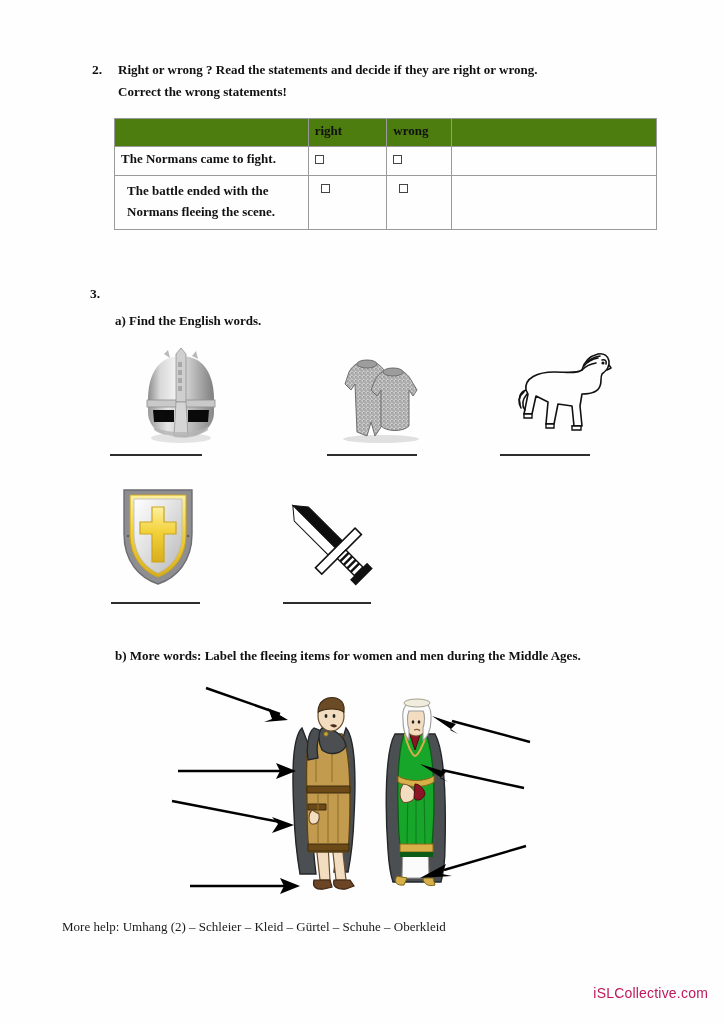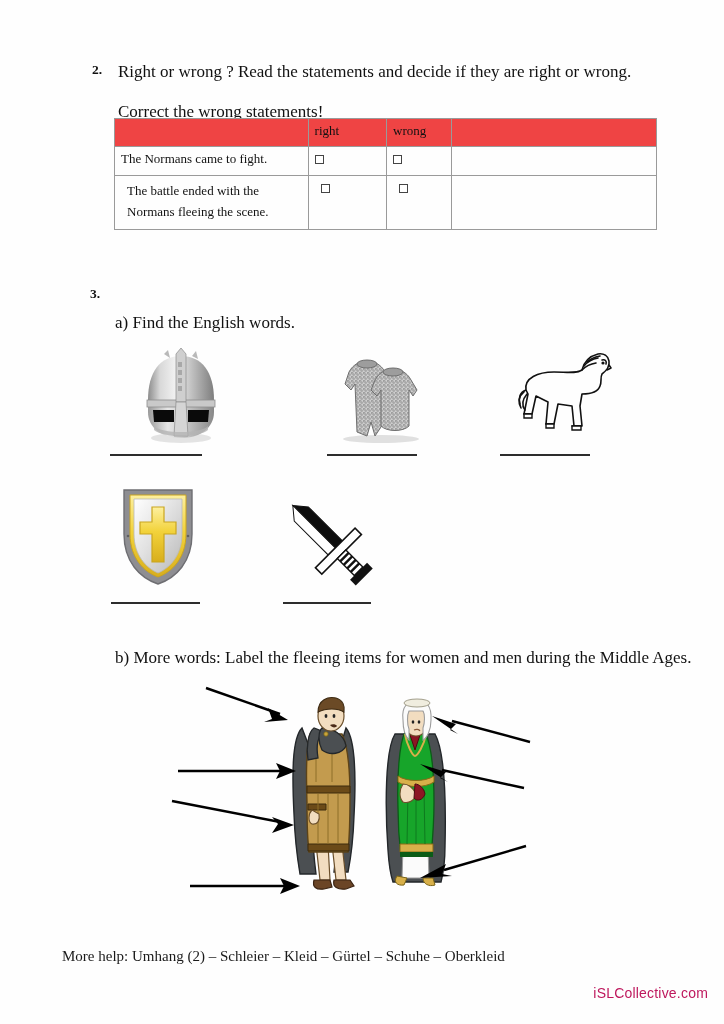--- a/index.html
+++ b/index.html
@@ -26,45 +26,45 @@
   }
   
   .qnum {
     position: absolute;
     font-weight: bold;
     font-size: 13.5px;
     color: #111;
   }
   .qtext {
     position: absolute;
-    font-weight: normal;
-    font-size: 17px;
+    font-weight: bold;
+    font-size: 13px;
     color: #111;
     white-space: nowrap;
   }
   
   .rw-table {
     position: absolute;
     left: 114px;
     top: 118px;
     width: 543px;
     border-collapse: collapse;
     font-size: 13px;
     color: #111;
   }
   .rw-table td, .rw-table th {
     border: 1px solid #9a9a9a;
     padding: 4px 6px 5px 6px;
     text-align: left;
     vertical-align: top;
-    font-weight: normal;
+    font-weight: bold;
   }
   .rw-table thead th {
-    background: #ef4444;
-    font-weight: normal;
+    background: #4d7c0f;
+    font-weight: bold;
     height: 18px;
   }
   .col-stmt { width: 198px; }
   .col-right { width: 71px; }
   .col-wrong { width: 54px; }
   .col-corr  { width: 218px; }
   .cb {
     display: inline-block;
     width: 7px;
     height: 7px;
@@ -83,22 +83,22 @@
   }
   .answer-line {
     position: absolute;
     height: 0;
     border-top: 2px solid #2d2d2d;
   }
   
   .helpline {
     position: absolute;
     left: 62px;
-    top: 948px;
-    font-size: 15px;
+    top: 919px;
+    font-size: 13px;
     color: #1a1a1a;
     white-space: nowrap;
   }
   .watermark {
     position: absolute;
     right: 16px;
     top: 985px;
     font-family: "Liberation Sans", sans-serif;
     font-size: 14px;
     color: #be185d;
@@ -107,21 +107,21 @@
   .arrow { position: absolute; }
 </style>
 </head>
 <body>
 
 <div id="page">
   <div class="sheet">
 
     <div class="qnum" style="left:92px; top:62px;">2.</div>
     <div class="qtext" style="left:118px; top:62px;">Right or wrong ? Read the statements and decide if they are right or wrong.</div>
-    <div class="qtext" style="left:118px; top:102px;text-align:right;">Correct the wrong statements!</div>
+    <div class="qtext" style="left:118px; top:84px;text-align:right;">Correct the wrong statements!</div>
 
     <table class="rw-table">
       <thead>
         <tr>
           <th class="col-stmt"></th>
           <th class="col-right">right</th>
           <th class="col-wrong">wrong</th>
           <th class="col-corr"></th>
         </tr>
       </thead>

